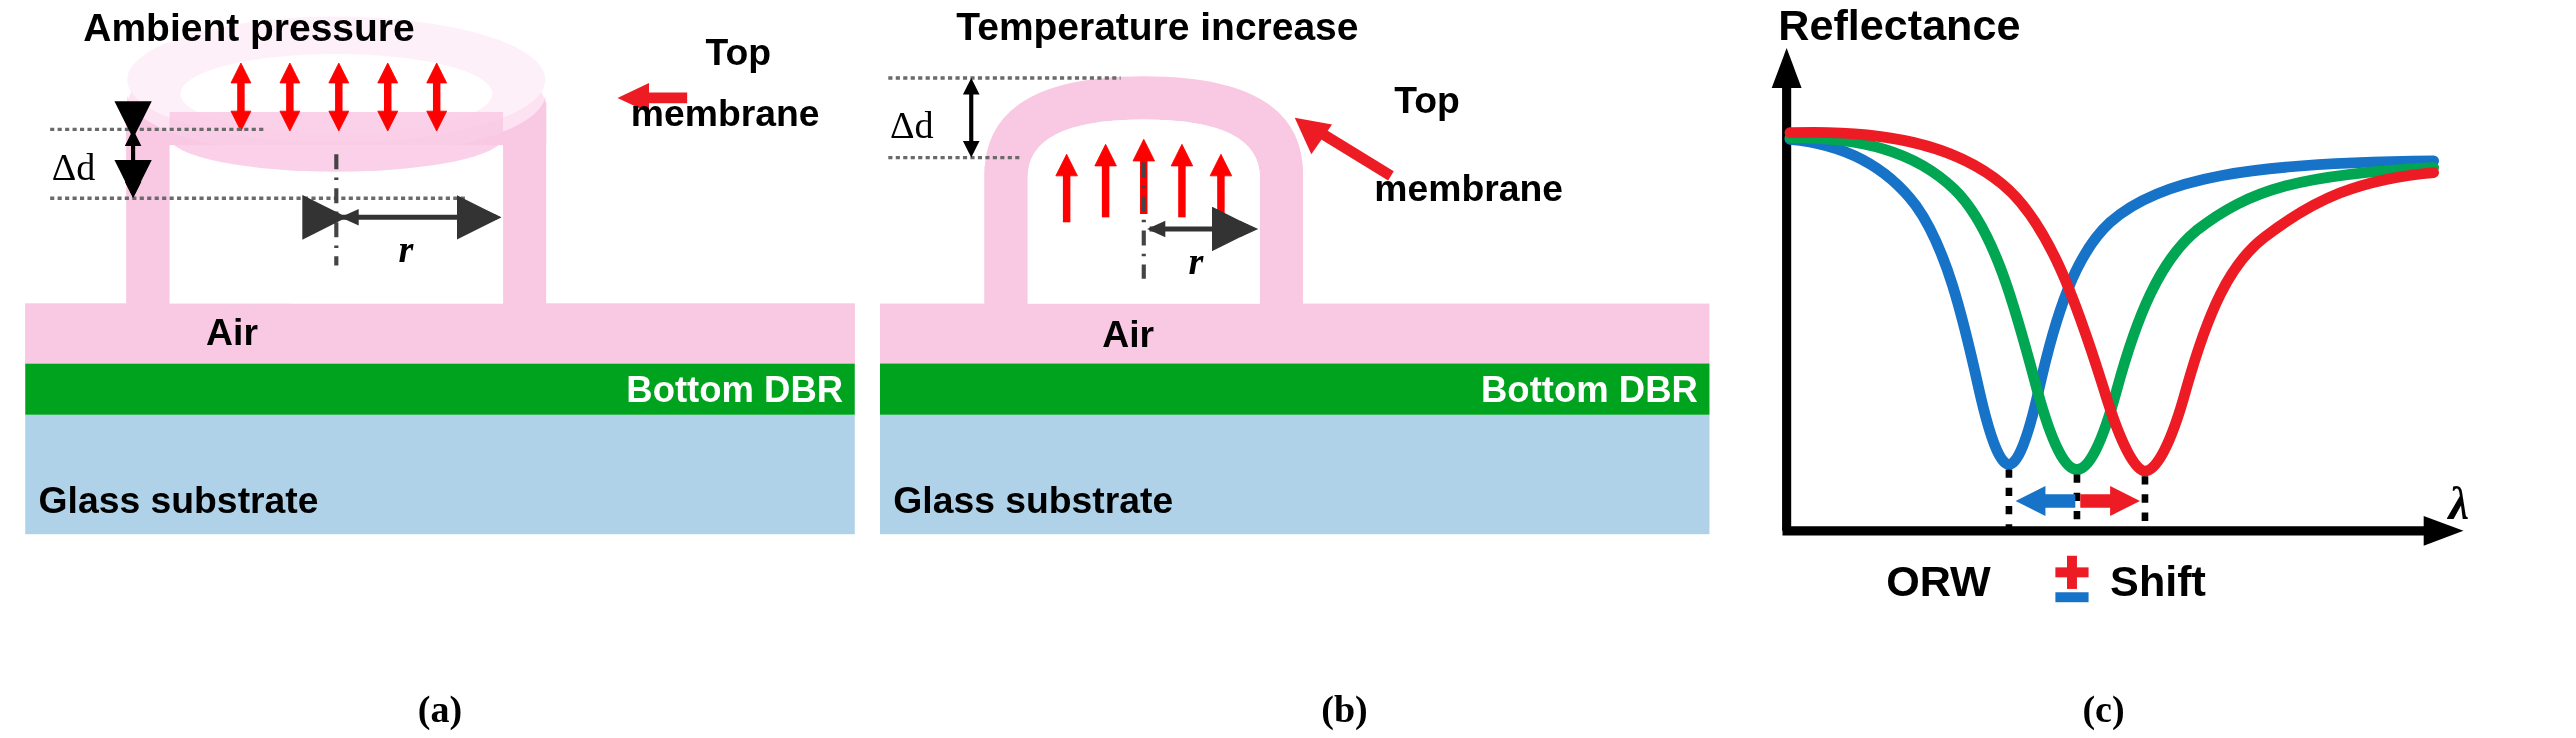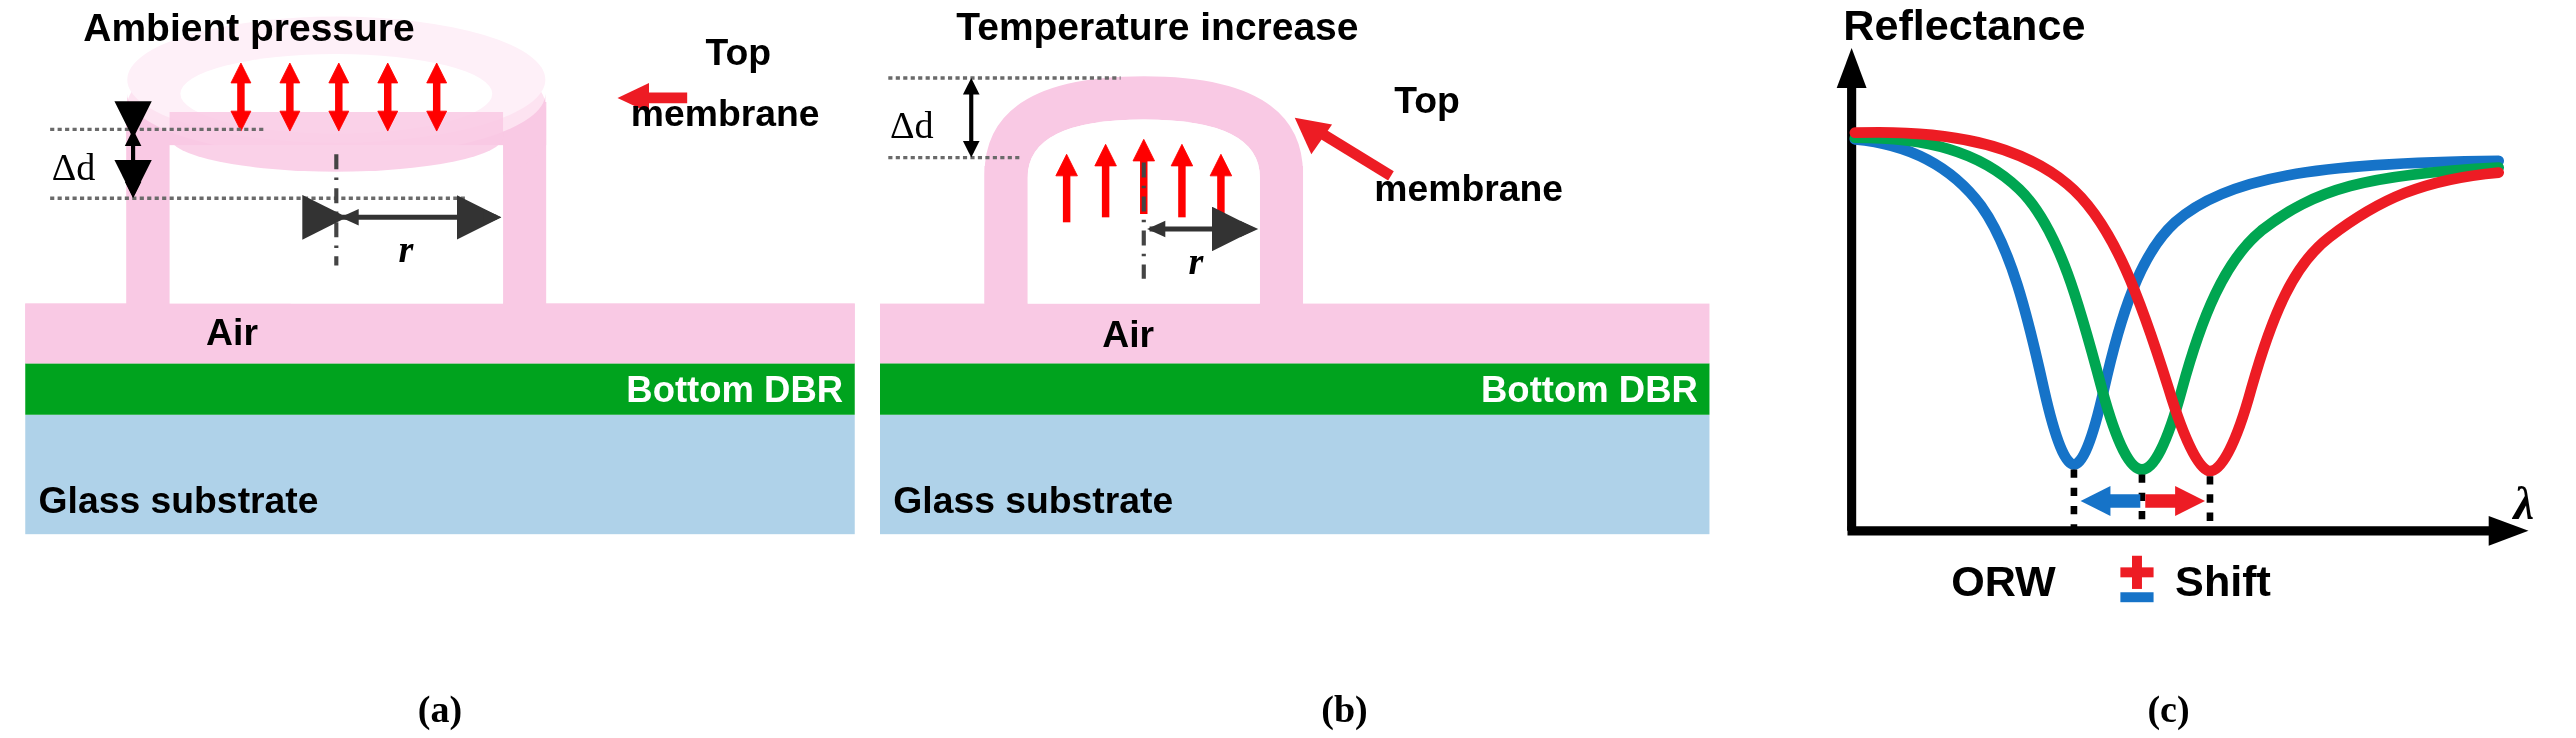--- a/index.html
+++ b/index.html
@@ -4,21 +4,21 @@
 <style>
   html,body{margin:0;padding:0;background:#ffffff;}
   body{width:2576px;height:739px;position:relative;overflow:hidden;
        font-family:"Liberation Sans",sans-serif;}
 
   .fig{position:absolute;left:0;top:0;width:2576px;height:739px;}
 
   .panel{position:absolute;top:0;height:739px;}
   #panel-a{left:0;width:880px;}
   #panel-b{left:880px;width:929px;}
-  #panel-c{left:1785px;width:767px;}
+  #panel-c{left:1720px;width:767px;}
 
   .svgwrap{position:absolute;left:0;top:0;width:100%;height:100%;}
 
   .caption{
     position:absolute;bottom:8.3px;width:100%;text-align:center;
     font-family:"Liberation Serif",serif;font-weight:bold;
     font-size:38px;color:#000;letter-spacing:0px;
   }
 
   svg{display:block;}

